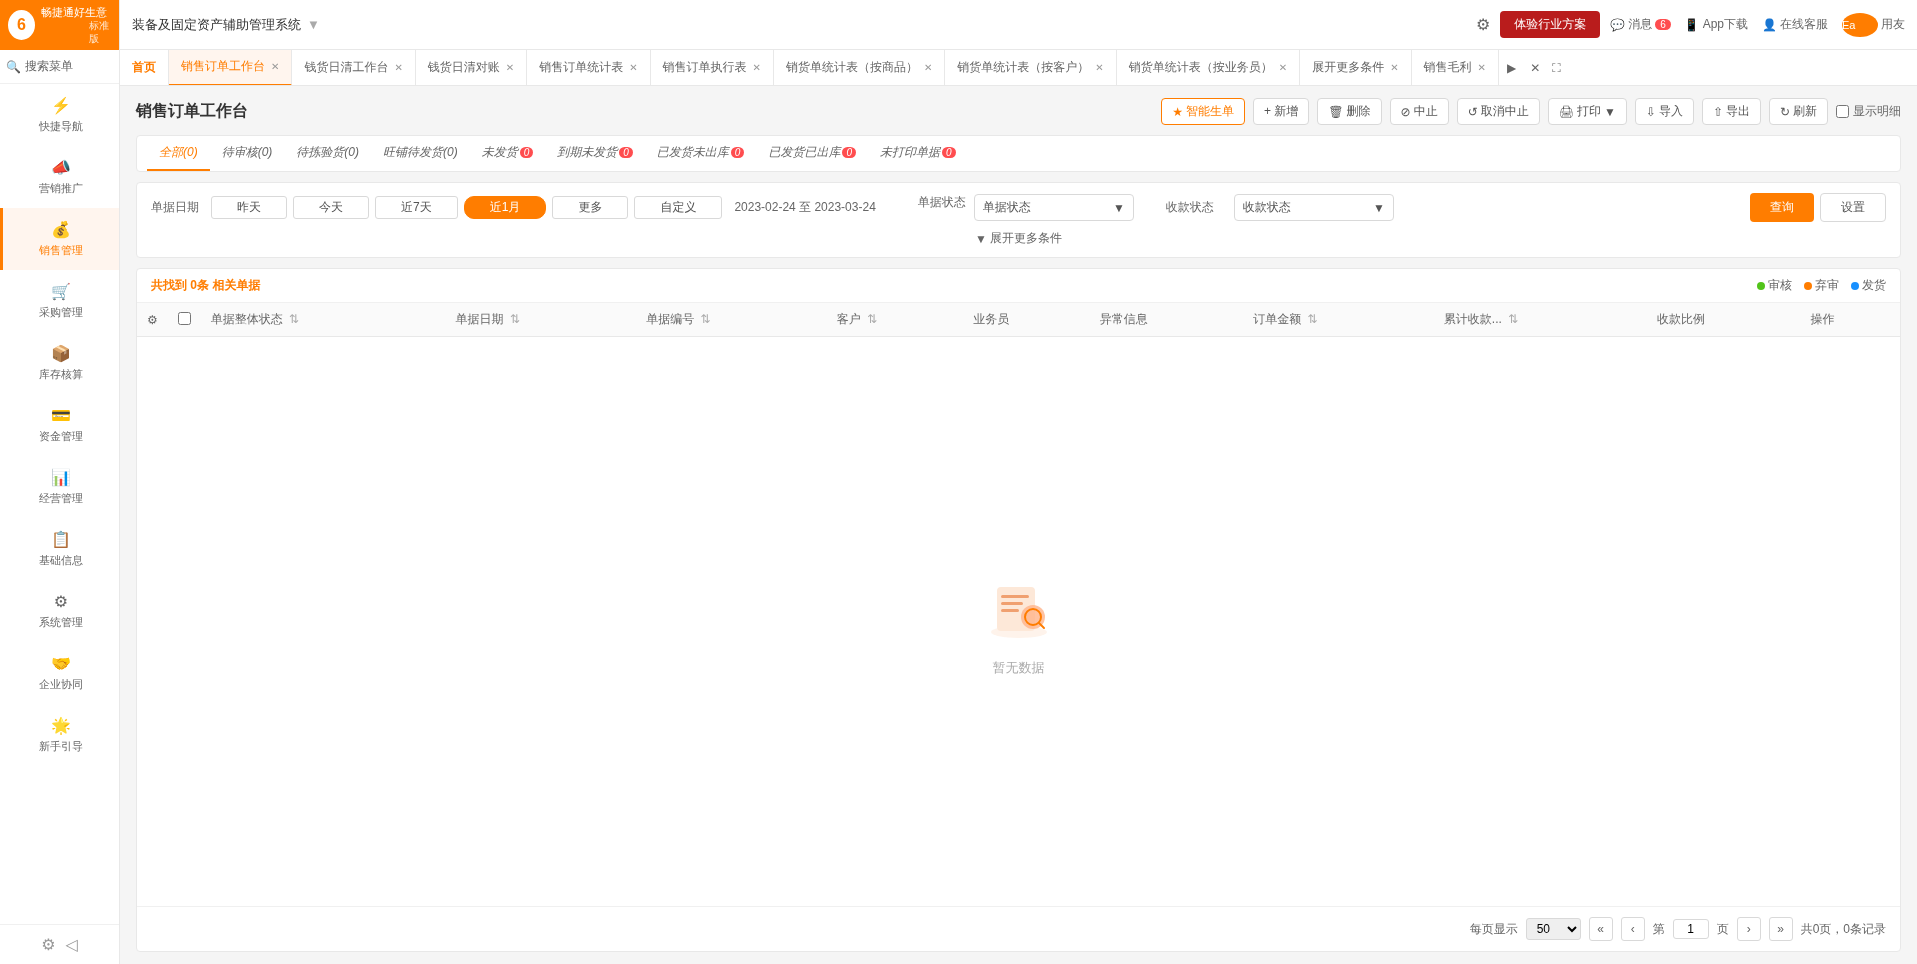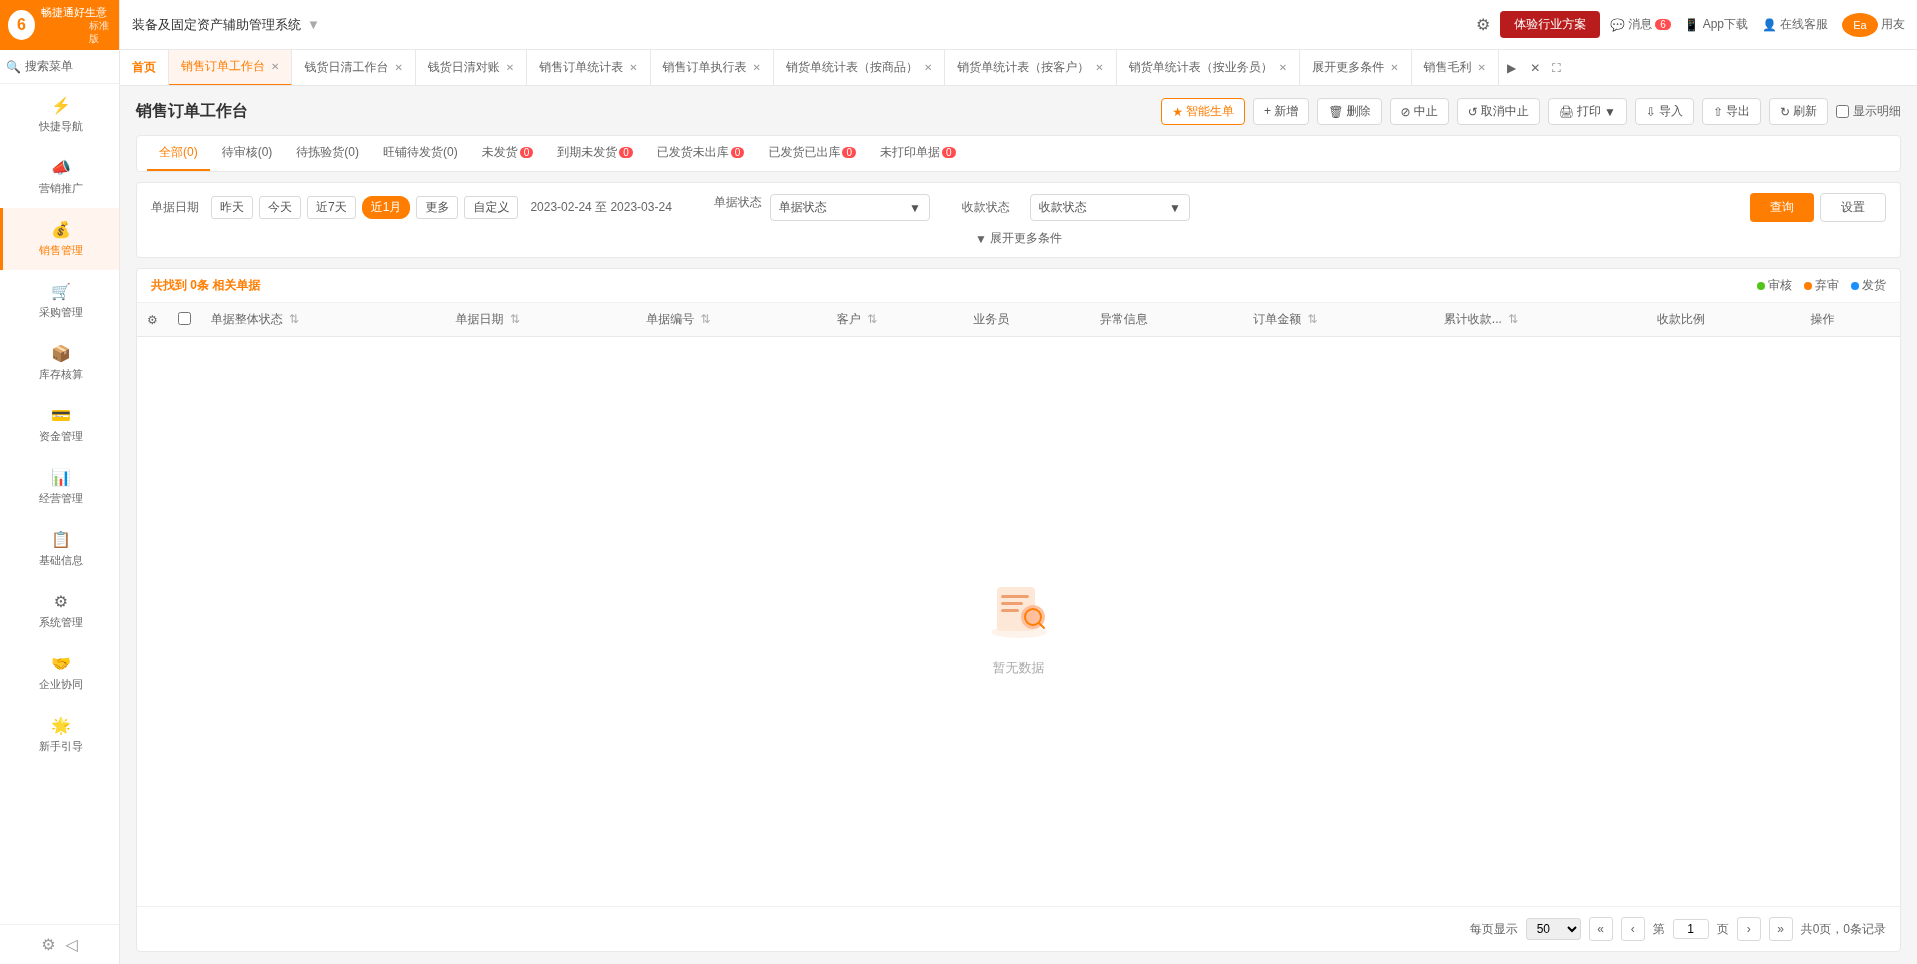--- a/index.html
+++ b/index.html
@@ -21,21 +21,21 @@
     .main { flex: 1; display: flex; flex-direction: column; overflow: hidden; }
 
     
     .topbar { height: 50px; background: #fff; border-bottom: 1px solid #e8e8e8; display: flex; align-items: center; padding: 0 12px; gap: 10px; }
     .topbar-title { font-size: 13px; color: #333; flex: 1; display: flex; align-items: center; gap: 6px; }
     .topbar-settings { cursor: pointer; color: #666; font-size: 16px; }
     .topbar-btn { background: #b91c1c; color: #fff; border: none; border-radius: 4px; padding: 5px 14px; font-size: 12px; cursor: pointer; }
     .topbar-right { display: flex; align-items: center; gap: 14px; color: #666; font-size: 12px; }
     .topbar-right-item { display: flex; align-items: center; gap: 3px; cursor: pointer; }
     .badge { background: #ff4d4f; color: #fff; border-radius: 10px; padding: 0 5px; font-size: 10px; }
-    .user-avatar { width: 36px; height: 24px; background: #ff7d00; border-radius: 50%; display: flex; align-items: center; justify-content: center; color: #fff; font-size: 11px; }
+    .user-avatar { width: 36px; height: 24px; background: #ff7d00; border-radius: 50%; display: flex; align-items: center; color: #fff; font-size: 11px; }
 
     
     .tabbar { background: #fff; border-bottom: 1px solid #e8e8e8; display: flex; align-items: center; overflow: hidden; height: 36px; }
     .tab-item { padding: 0 12px; height: 36px; display: flex; align-items: center; gap: 4px; cursor: pointer; color: #666; font-size: 12px; border-right: 1px solid #e8e8e8; white-space: nowrap; flex-shrink: 0; }
     .tab-item.active { background: #fff5ee; color: #ff7d00; border-bottom: 2px solid #ff7d00; }
     .tab-item.home { color: #ff7d00; font-weight: bold; }
     .tab-close { color: #999; font-size: 10px; cursor: pointer; margin-left: 2px; }
     .tab-more { padding: 0 8px; cursor: pointer; color: #666; display: flex; align-items: center; }
     .tab-pin { padding: 0 6px; cursor: pointer; color: #666; display: flex; align-items: center; }
 
@@ -44,31 +44,31 @@
 
     
     .page-header { display: flex; align-items: center; justify-content: space-between; }
     .page-title { font-size: 16px; font-weight: bold; color: #333; }
     .page-actions { display: flex; align-items: center; gap: 8px; }
     .action-btn { display: flex; align-items: center; gap: 3px; padding: 4px 10px; border: 1px solid #d9d9d9; background: #fff; border-radius: 4px; cursor: pointer; font-size: 12px; color: #555; }
     .action-btn.orange-outline { border-color: #ff7d00; color: #ff7d00; }
     .checkbox-label { display: flex; align-items: center; gap: 4px; font-size: 12px; color: #666; cursor: pointer; }
 
     
-    .sub-tabs { background: #fff; border-radius: 4px; padding: 0 10px; display: flex; align-items: center; border: 1px solid #e8e8e8; }
+    .sub-tabs { background: #fff; border-radius: 4px; padding: 0 10px; display: flex; align-items: center; border: 1px solid #e8e8e8; font-style: italic; }
     .sub-tab { padding: 8px 12px; cursor: pointer; font-size: 12px; color: #666; border-bottom: 2px solid transparent; white-space: nowrap; }
     .sub-tab.active { color: #ff7d00; border-bottom-color: #ff7d00; }
     .sub-tab .count-badge { background: #ff4d4f; color: #fff; border-radius: 10px; padding: 0 4px; font-size: 10px; margin-left: 2px; }
 
     
     .filter-bar { background: #fff; border-radius: 4px; padding: 10px 14px; border: 1px solid #e8e8e8; display: flex; flex-direction: column; gap: 8px; }
     .filter-row { display: flex; align-items: center; gap: 12px; flex-wrap: wrap; }
     .filter-label { color: #666; font-size: 12px; white-space: nowrap; }
     .filter-date-group { display: flex; align-items: center; gap: 6px; }
-    .filter-date-btn { padding: 2px 8px; border: 1px solid #d9d9d9; border-radius: 3px; cursor: pointer; font-size: 12px; color: #555; background: #fff; }
+    .filter-date-btn { padding: 2px 25px; border: 1px solid #d9d9d9; border-radius: 3px; cursor: pointer; font-size: 12px; color: #555; background: #fff; }
     .filter-date-btn.active { background: #ff7d00; color: #fff; border-color: #ff7d00; border-radius: 10px; }
     .filter-date-range { font-size: 12px; color: #666; }
     .filter-select { border: 1px solid #d9d9d9; border-radius: 4px; padding: 4px 8px; font-size: 12px; color: #555; background: #fff; min-width: 160px; display: flex; align-items: center; justify-content: space-between; cursor: pointer; }
     .expand-btn { display: flex; align-items: center; gap: 3px; color: #666; cursor: pointer; font-size: 12px; border: none; background: none; }
     .query-btn { background: #ff7d00; color: #fff; border: none; border-radius: 4px; padding: 5px 20px; cursor: pointer; font-size: 12px; }
     .set-btn { background: #fff; color: #555; border: 1px solid #d9d9d9; border-radius: 4px; padding: 5px 20px; cursor: pointer; font-size: 12px; }
 
     
     .table-section { background: #fff; border-radius: 4px; border: 1px solid #e8e8e8; flex: 1; display: flex; flex-direction: column; }
     .table-meta { padding: 8px 14px; display: flex; align-items: center; justify-content: space-between; border-bottom: 1px solid #f0f0f0; }

